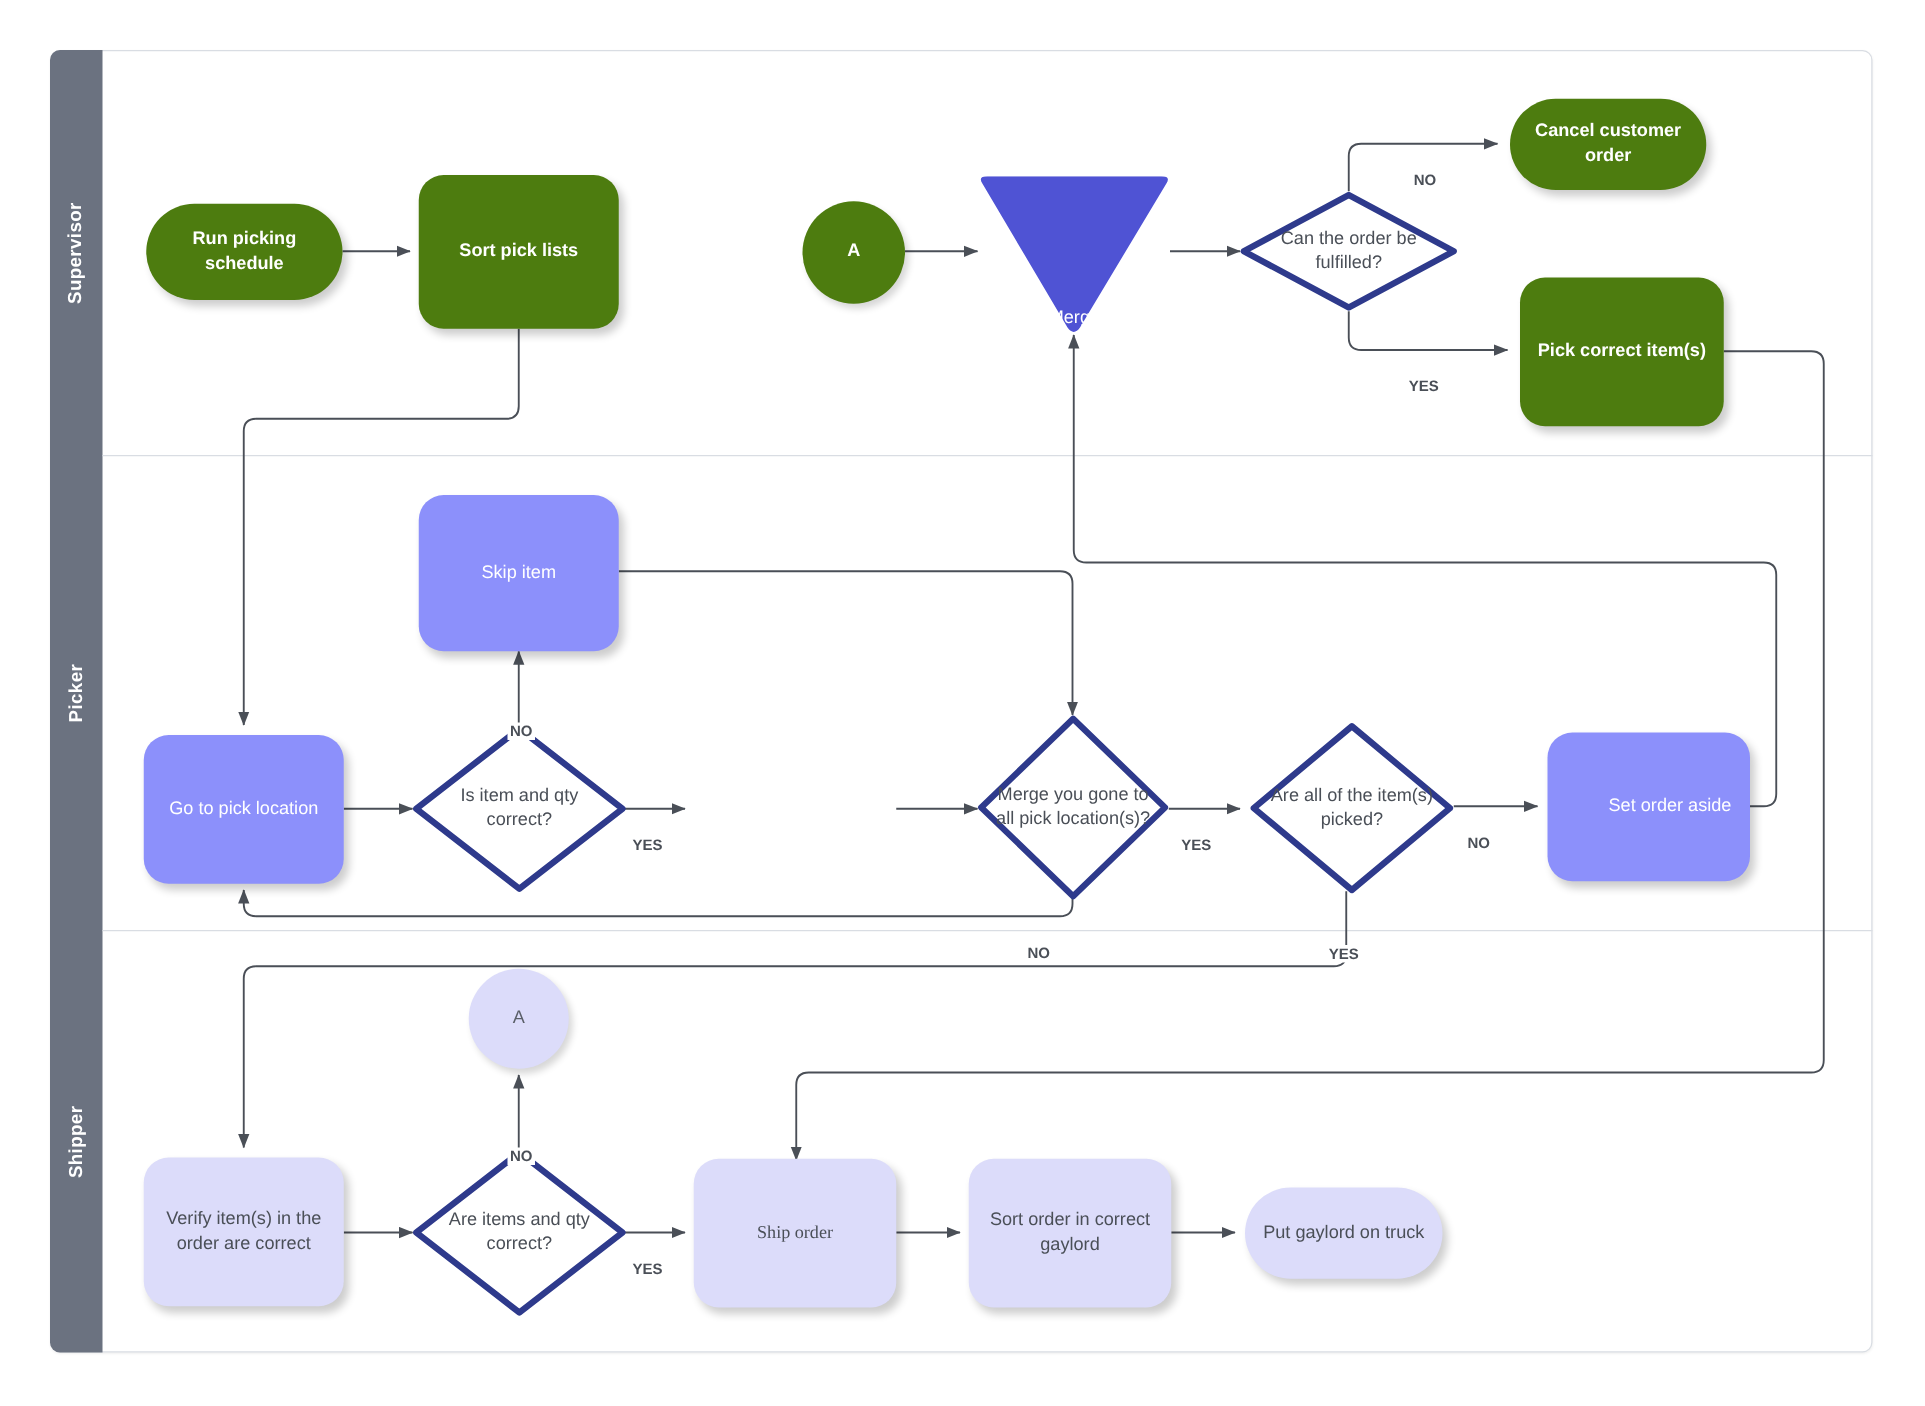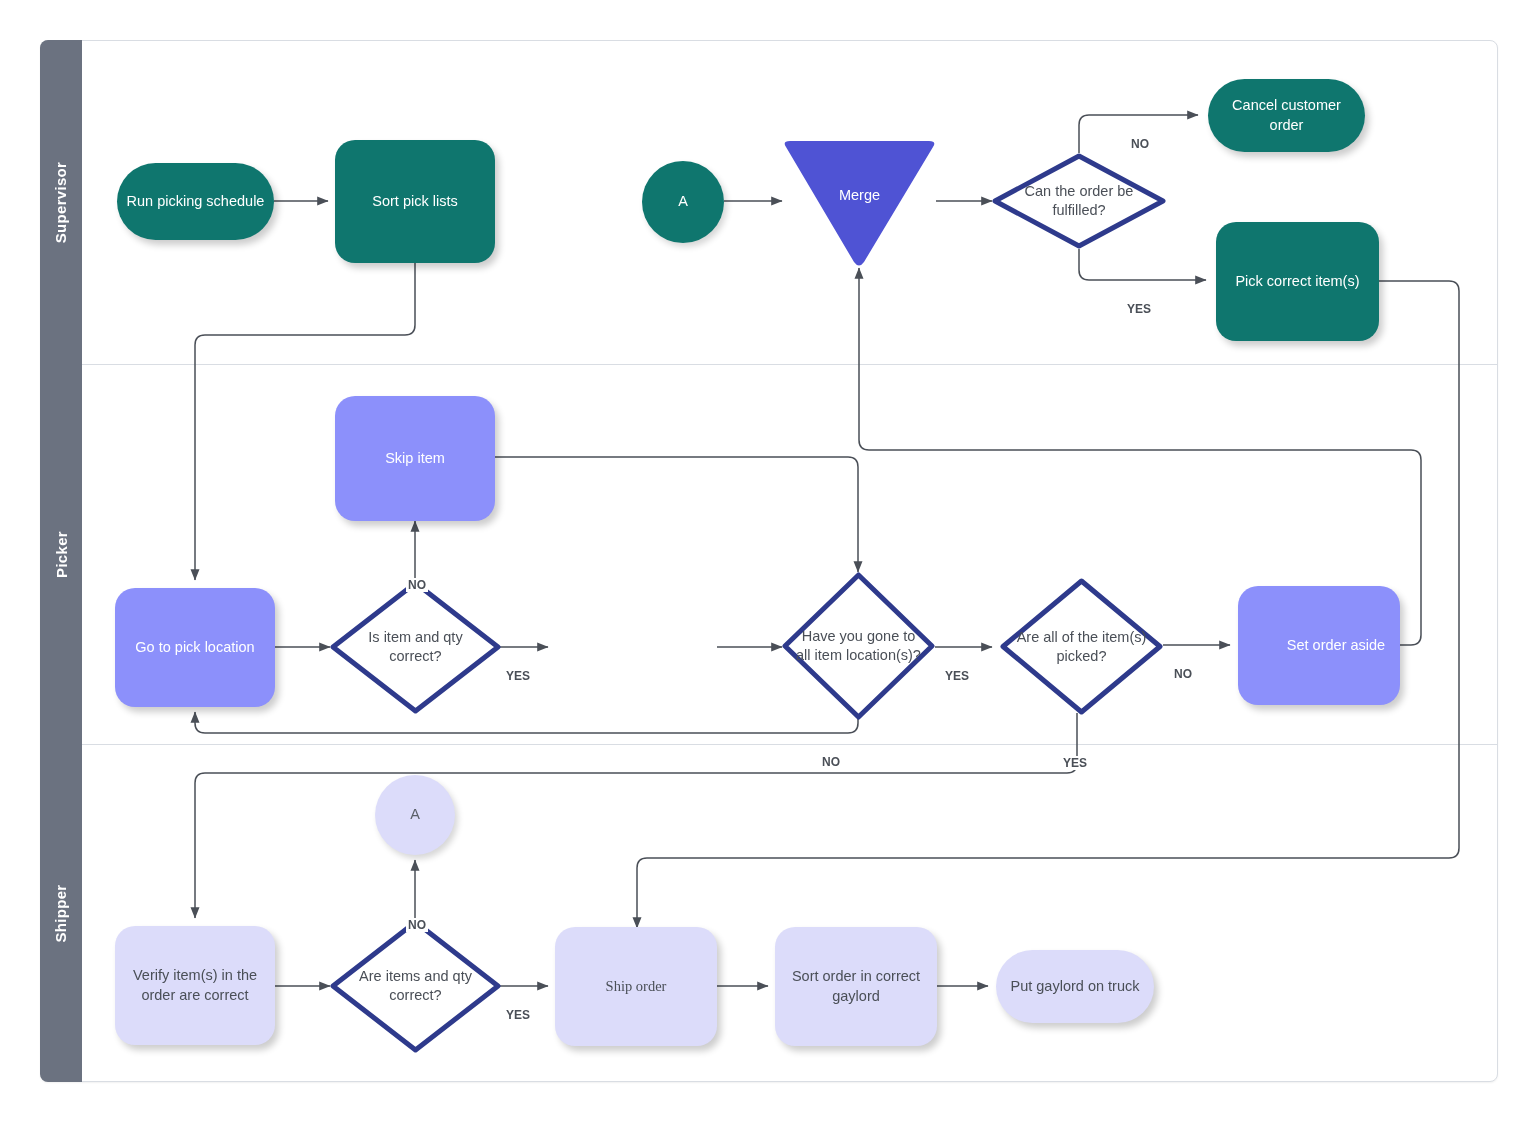--- a/index.html
+++ b/index.html
@@ -75,21 +75,21 @@
     box-shadow: 4px 5px 7px rgba(0,0,0,0.20);
   }
   .n-stadium {
     border-radius: 999px;
     box-shadow: 4px 5px 7px rgba(0,0,0,0.20);
   }
   .n-circle {
     border-radius: 50%;
     box-shadow: 3px 4px 6px rgba(0,0,0,0.16);
   }
-  .fill-dark   { background: #0f766e; color: #ffffff; }
+  .fill-dark   { background: #4d7c0f; color: #ffffff; font-weight: bold; }
   .fill-mid    { background: #8C90FB; color: #ffffff; }
   .fill-light  { background: #DCDCFA; color: #4a4f57; }
   .fill-light-c{ background: #DCDCFA; color: #5a5f68; }
 
   
   .n-diamond {
     background: transparent;
     border: none;
     box-shadow: none;
   }
@@ -233,21 +233,21 @@
   </div>
 
   <div class="node n-rect fill-dark" style="left:335px; top:140px; width:160px; height:123px;">
     <span>Sort pick lists</span>
   </div>
 
   <div class="node n-circle fill-dark" style="left:642px; top:161px; width:82px; height:82px;">
     <span>A</span>
   </div>
 
-  <div class="node n-merge" style="left:782px; top:141px; width:155px; height:127px;">
+  <div class="node n-merge" style="left:782px; top:141px; width:155px; height:127px;align-items:flex-end;">
     <svg class="tri" viewBox="0 0 155 127" preserveAspectRatio="none">
       <path d="M4,6 Q0,0 8,0 L147,0 Q155,0 151,6 L82,121 Q77,128 72,121 Z" fill="#4F53D4"></path>
     </svg>
     <span class="tri-label">Merge</span>
   </div>
 
   <div class="node n-diamond" style="left:992px; top:153px; width:174px; height:96px;">
     <svg class="dia-shape" viewBox="0 0 174 96" preserveAspectRatio="none">
       <path d="M87,3 L171,48 L87,93 L3,48 Z" fill="#ffffff" stroke="#2E3A8C" stroke-width="5" stroke-linejoin="round" vector-effect="non-scaling-stroke"></path>
     </svg>
@@ -275,21 +275,21 @@
       <path d="M85.5,3 L168,67 L85.5,131 L3,67 Z" fill="#ffffff" stroke="#2E3A8C" stroke-width="5" stroke-linejoin="round" vector-effect="non-scaling-stroke"></path>
     </svg>
     <span class="dia-label">Is item and qty correct?</span>
   </div>
 
 
   <div class="node n-diamond" style="left:782px; top:572px; width:153px; height:148px;">
     <svg class="dia-shape" viewBox="0 0 153 148" preserveAspectRatio="none">
       <path d="M76.5,3 L150,74 L76.5,145 L3,74 Z" fill="#ffffff" stroke="#2E3A8C" stroke-width="5" stroke-linejoin="round" vector-effect="non-scaling-stroke"></path>
     </svg>
-    <span class="dia-label">Have you gone to all item location(s)?</span>
+    <span class="dia-label">Merge you gone to all pick location(s)?</span>
   </div>
 
   <div class="node n-diamond" style="left:1000px; top:578px; width:163px; height:137px;">
     <svg class="dia-shape" viewBox="0 0 163 137" preserveAspectRatio="none">
       <path d="M81.5,3 L160,68.5 L81.5,134 L3,68.5 Z" fill="#ffffff" stroke="#2E3A8C" stroke-width="5" stroke-linejoin="round" vector-effect="non-scaling-stroke"></path>
     </svg>
     <span class="dia-label">Are all of the item(s) picked?</span>
   </div>
 
   <div class="node n-rect fill-mid" style="left:1238px; top:586px; width:162px; height:119px;padding-left:42px;">

